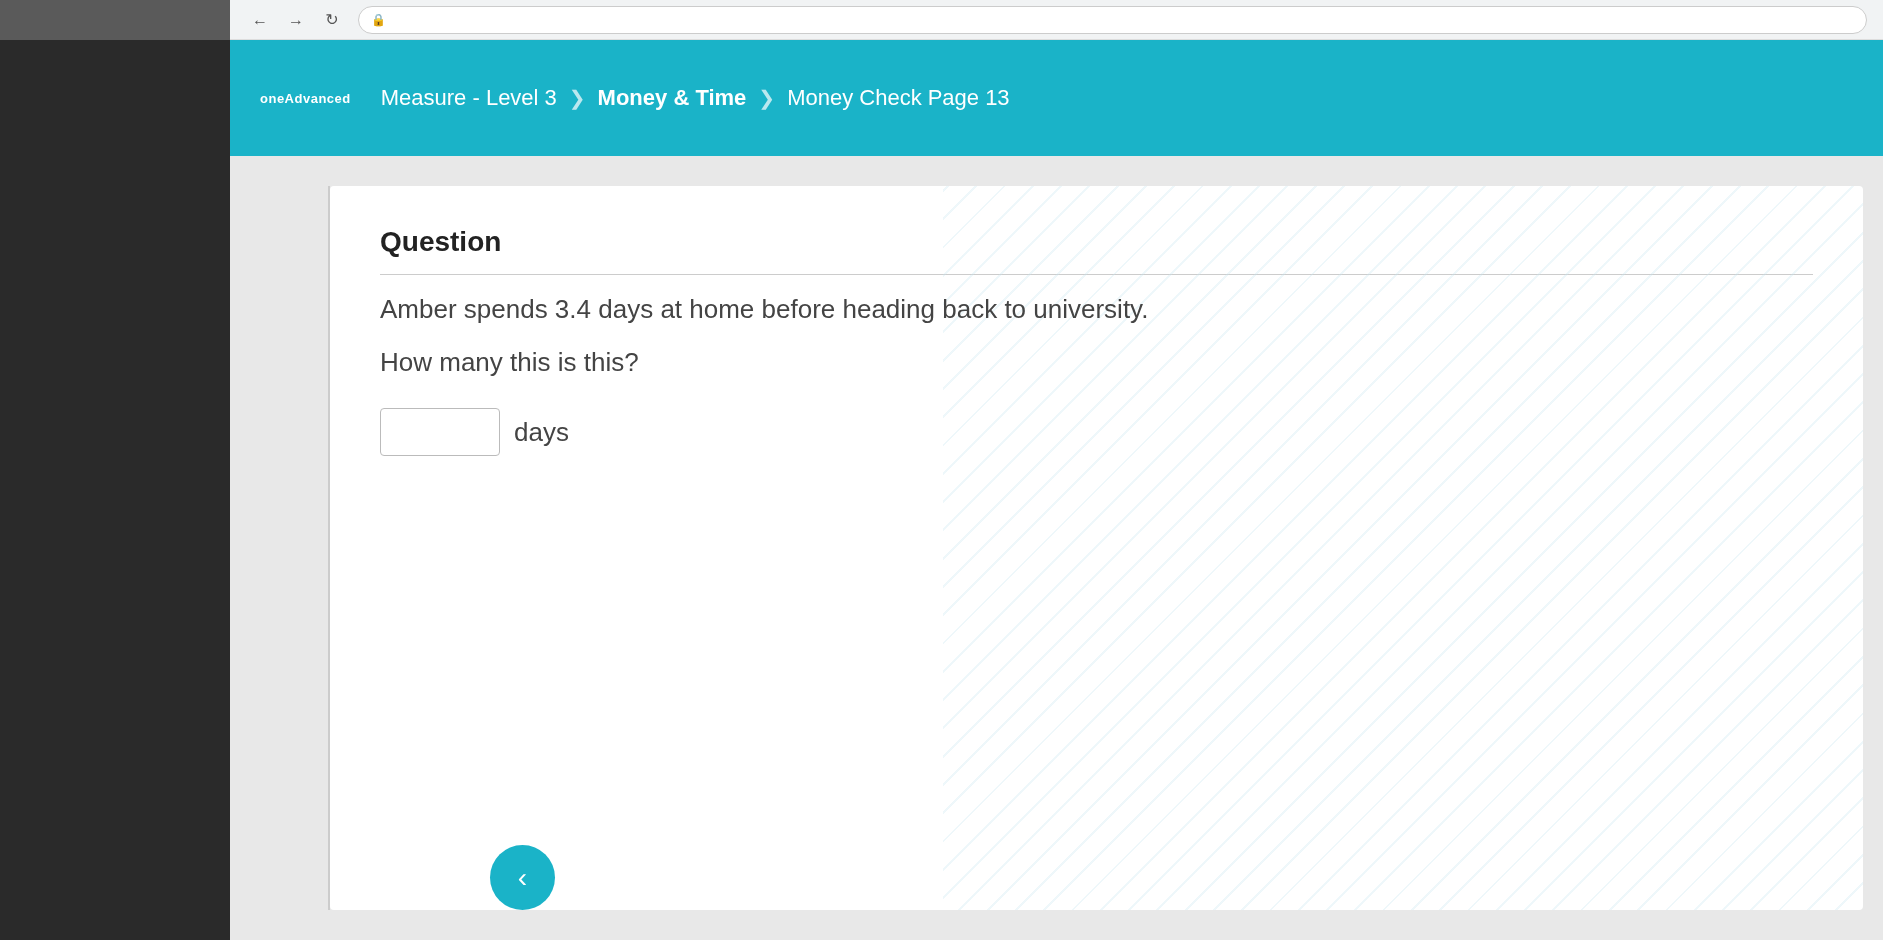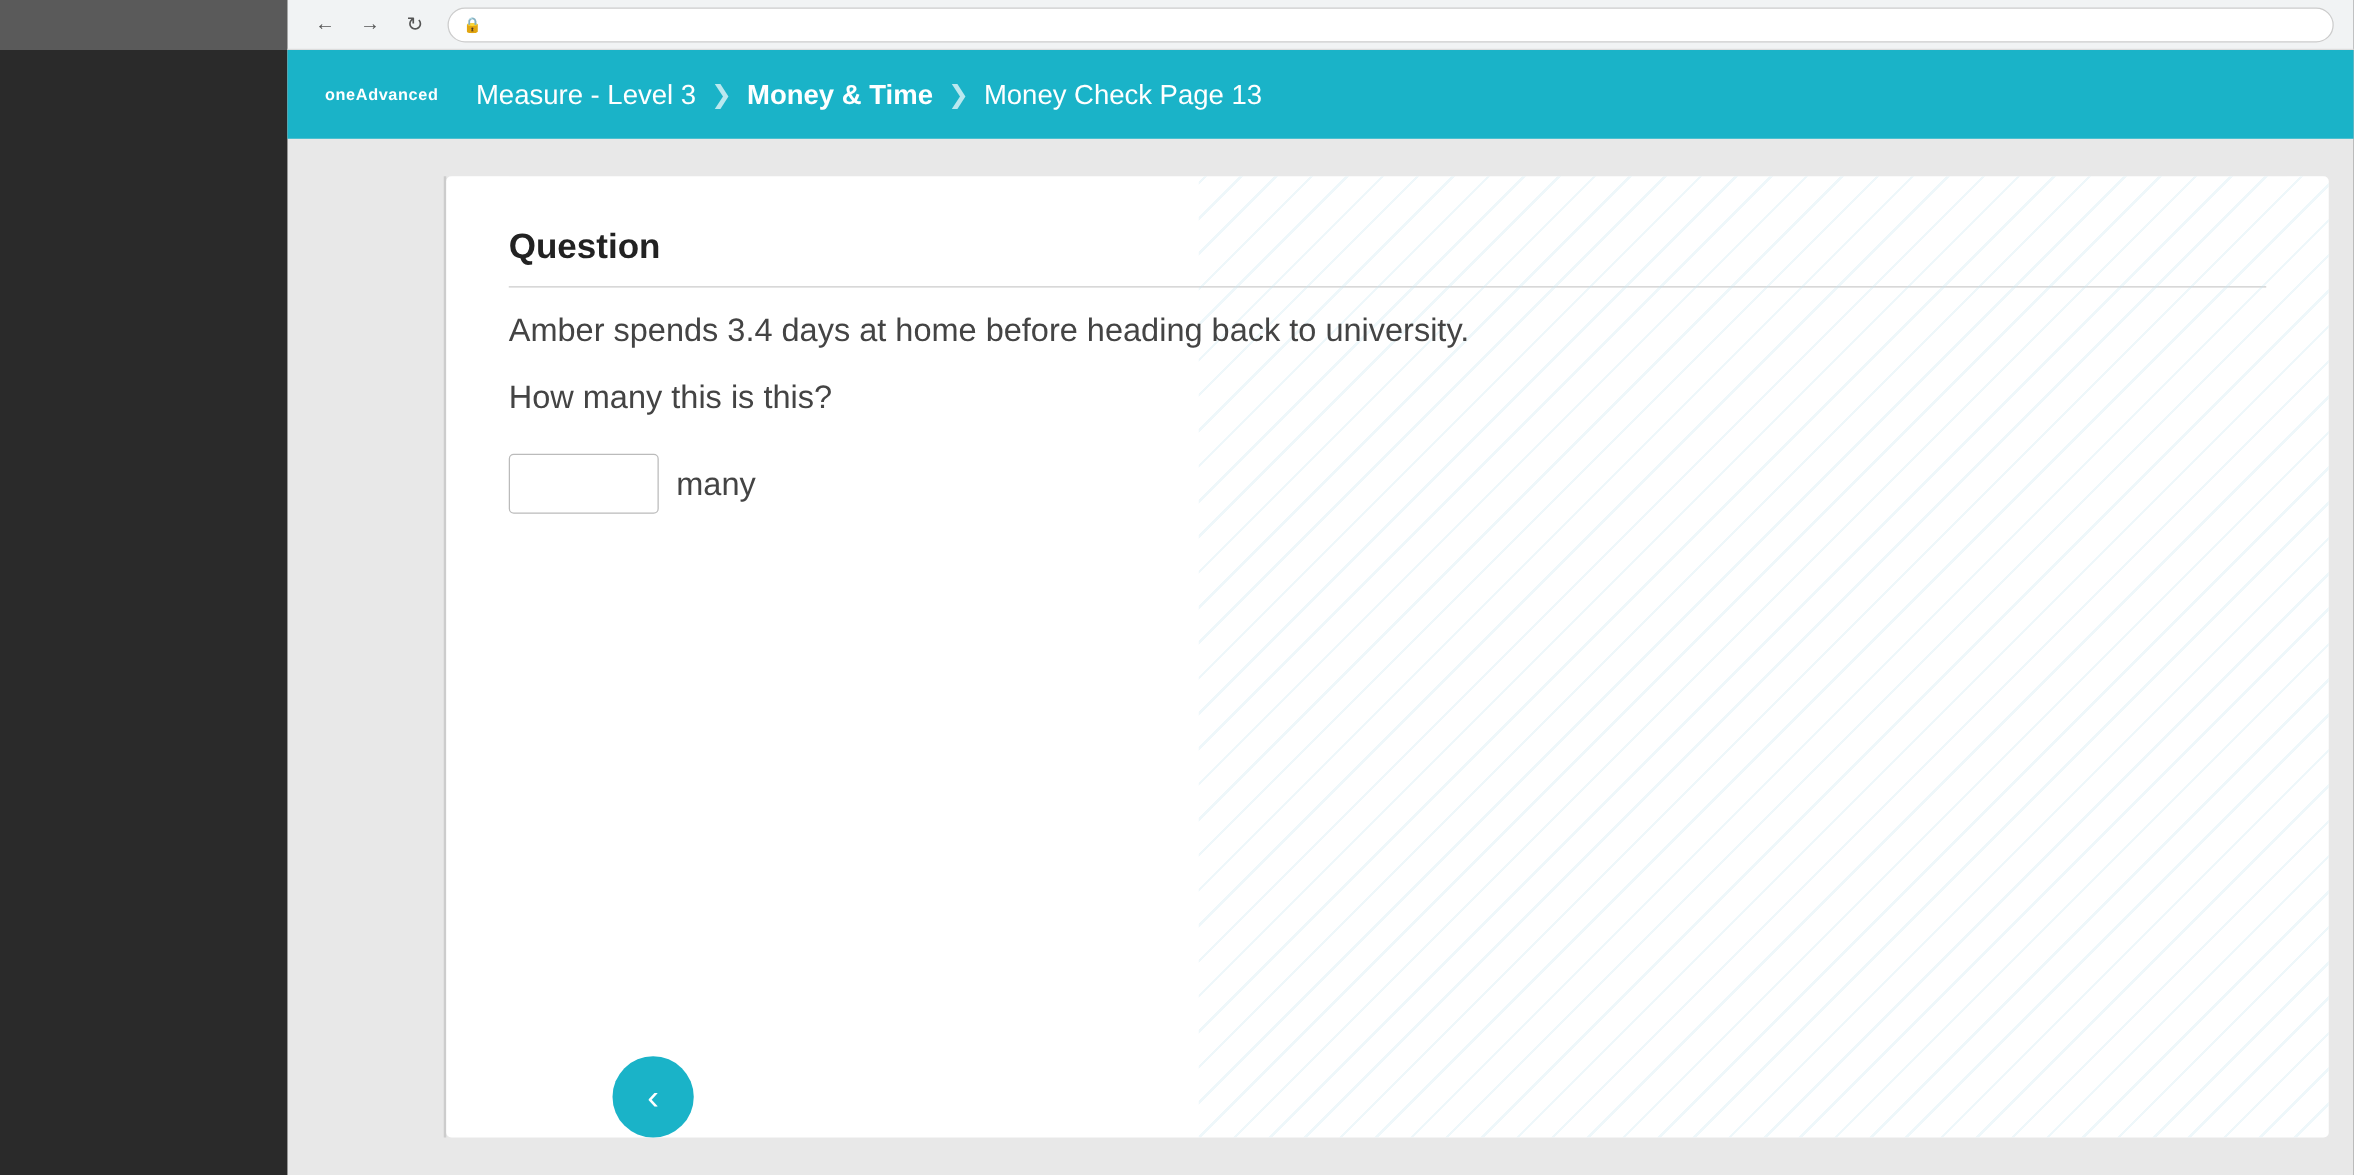--- a/index.html
+++ b/index.html
@@ -87,21 +87,21 @@
       right: 0;
       bottom: 0;
       background: #e8e8e8;
       display: flex;
       flex-direction: column;
     }
 
     
     .top-nav {
       background: #1ab3c8;
-      height: 71px;
+      height: 116px;
       display: flex;
       align-items: center;
       padding: 0 30px;
       gap: 0;
     }
 
     .brand-name {
       font-size: 13px;
       color: white;
       font-weight: 400;
@@ -130,21 +130,20 @@
     .breadcrumb-item.active {
       font-weight: 700;
     }
 
     
     .content-area {
       flex: 1;
       display: flex;
       padding: 20px 0 20px 60px;
       position: relative;
-      margin-left: 27px;
     }
 
     .left-sidebar {
       width: 40px;
       position: relative;
     }
 
     .vertical-line {
       position: absolute;
       right: 0;
@@ -309,21 +308,21 @@
 
     <div class="question-panel">
       <h2 class="question-title">Question</h2>
 
       <p class="question-text">Amber spends 3.4 days at home before heading back to university.</p>
 
       <p class="question-sub">How many this is this?</p>
 
       <div class="answer-row">
         <input type="text" class="answer-input" placeholder="" style="">
-        <span class="answer-label">many</span>
+        <span class="answer-label">days</span>
       </div>
     </div>
   </div>
 
   <button class="back-button">
     <span>‹</span>
   </button>
 
 </div>
 

